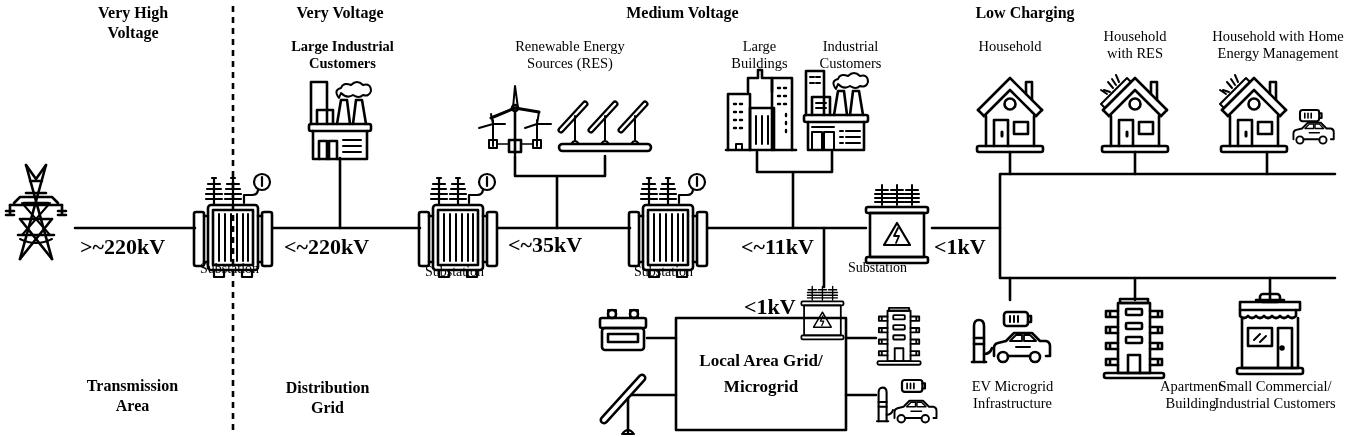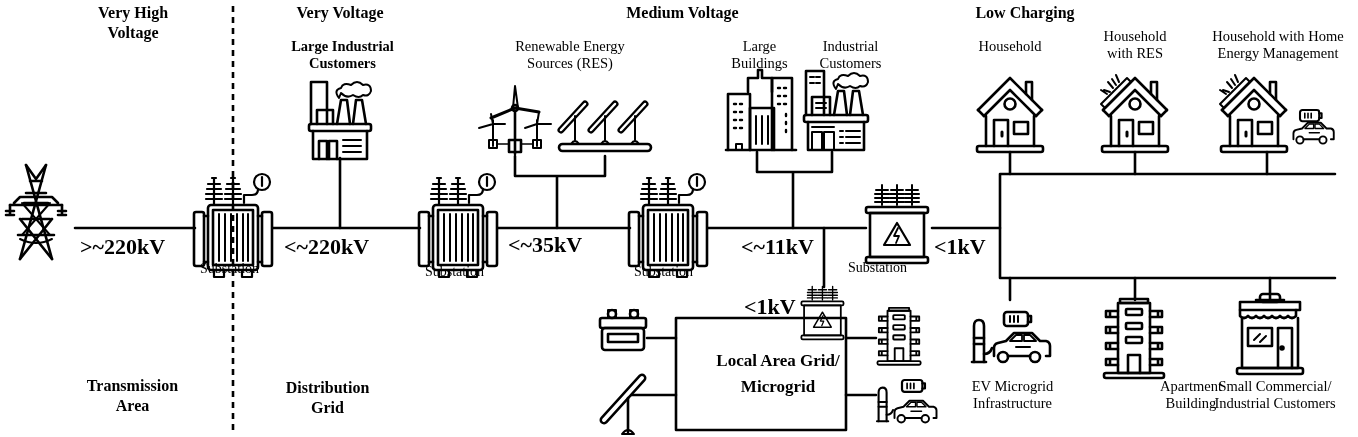--- a/index.html
+++ b/index.html
@@ -355,14 +355,14 @@
 with RES</div>
 <div class="lbl h2" style="left:1198px;top:28px;width:160px;">Household with Home
 Energy Management</div>
 <div class="lbl h2" style="left:955px;top:378px;width:115px;">EV Microgrid
 Infrastructure</div>
 <div class="lbl h2" style="left:1146px;top:378px;width:90px;">Apartment
 Building</div>
 <div class="lbl h2" style="left:1200px;top:378px;width:150px;">Small Commercial/
 Industrial Customers</div>
 
-<div class="lbl mg" style="left:676px;top:348px;width:170px;padding-left:17px;">Local Area Grid/
+<div class="lbl mg" style="left:676px;top:348px;width:170px;">Local Area Grid/
 Microgrid</div>
 
 </body></html>

